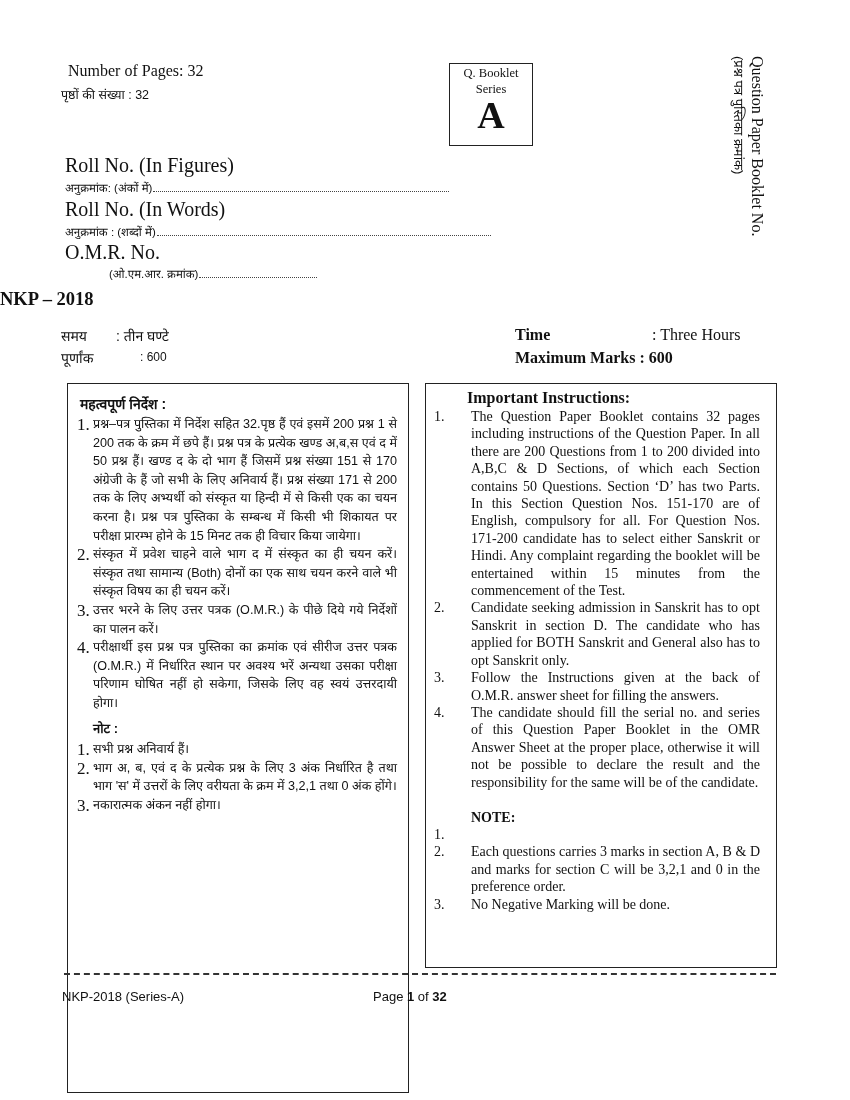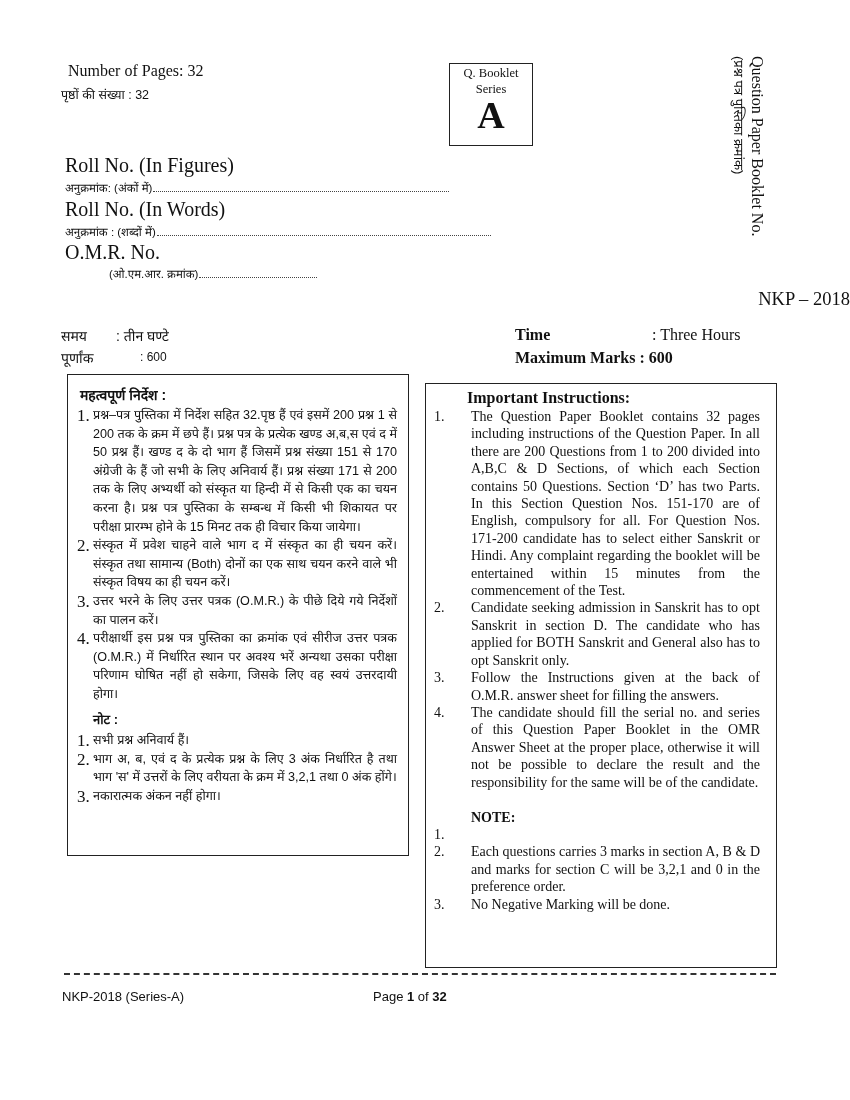--- a/index.html
+++ b/index.html
@@ -18,33 +18,33 @@
   #series-box { left: 449px; top: 63px; width: 82px; height: 81px; border: 1.5px solid #222; text-align: center; }
   #series-box .t1 { font-size: 12.5px; margin-top: 2px; }
   #series-box .t2 { font-size: 12.5px; margin-top: 1px; }
   #series-box .letter { font-size: 38px; font-weight: bold; line-height: 36px; }
 
   #vertical-label { left: 700px; top: 56px; width: 70px; height: 200px; }
   #vertical-label .vrow { position: absolute; top: 0; transform-origin: top left; transform: rotate(90deg); white-space: nowrap; }
   #vertical-label .v-en { left: 66px; font-size: 16px; }
   #vertical-label .v-hi { left: 48px; font-size: 13px; }
 
-  #exam-code { left: 0; width: 850px; top: 289px; text-align: right; font-size: 18.5px; font-weight: normal; }
+  #exam-code { left: 0; width: 850px; top: 289px; text-align: left; font-size: 18.5px; font-weight: bold; }
 
   .meta { font-size: 14px; }
   #time-hi-label { left: 61px; top: 326px; }
   #time-hi-value { left: 116px; top: 326px; }
   #marks-hi-label { left: 61px; top: 348px; }
   #marks-hi-value { left: 116px; top: 350px; font-size: 12px; margin-left: 24px; }
   #time-en-label { left: 515px; top: 326px; font-size: 16px; font-weight: bold; }
   #time-en-value { left: 652px; top: 326px; font-size: 16px; font-weight: normal; }
   #marks-en { left: 515px; top: 349px; font-size: 16px; font-weight: bold; }
 
   .box { position: absolute; border: 1.6px solid #222; box-sizing: border-box; }
-  #box-hi { left: 67px; top: 374px; width: 342px; height: 482px; padding: 10px 11px 0 9px; }
+  #box-hi { left: 67px; top: 383px; width: 342px; height: 710px; padding: 10px 11px 0 9px; }
   #box-en { left: 425px; top: 383px; width: 352px; height: 585px; padding: 4px 16px 0 8px; }
 
   .hi-head { font-size: 14px; font-weight: bold; margin-left: 3px; margin-bottom: 2px; }
   .hi-item { display: flex; font-size: 12.6px; line-height: 18.6px; text-align: justify; }
   .hi-item .num { font-family: "Liberation Serif", serif; font-size: 17px; width: 16px; flex: none; line-height: 19px; }
   .hi-item .txt { flex: 1; text-align-last: left; }
   .hi-note { font-size: 13px; font-weight: bold; margin: 6px 0 3px 16px; }
 
   .en-head { font-size: 16px; font-weight: bold; margin-left: 33px; line-height: 20px; }
   .en-item { display: flex; font-size: 14px; line-height: 17.4px; }

